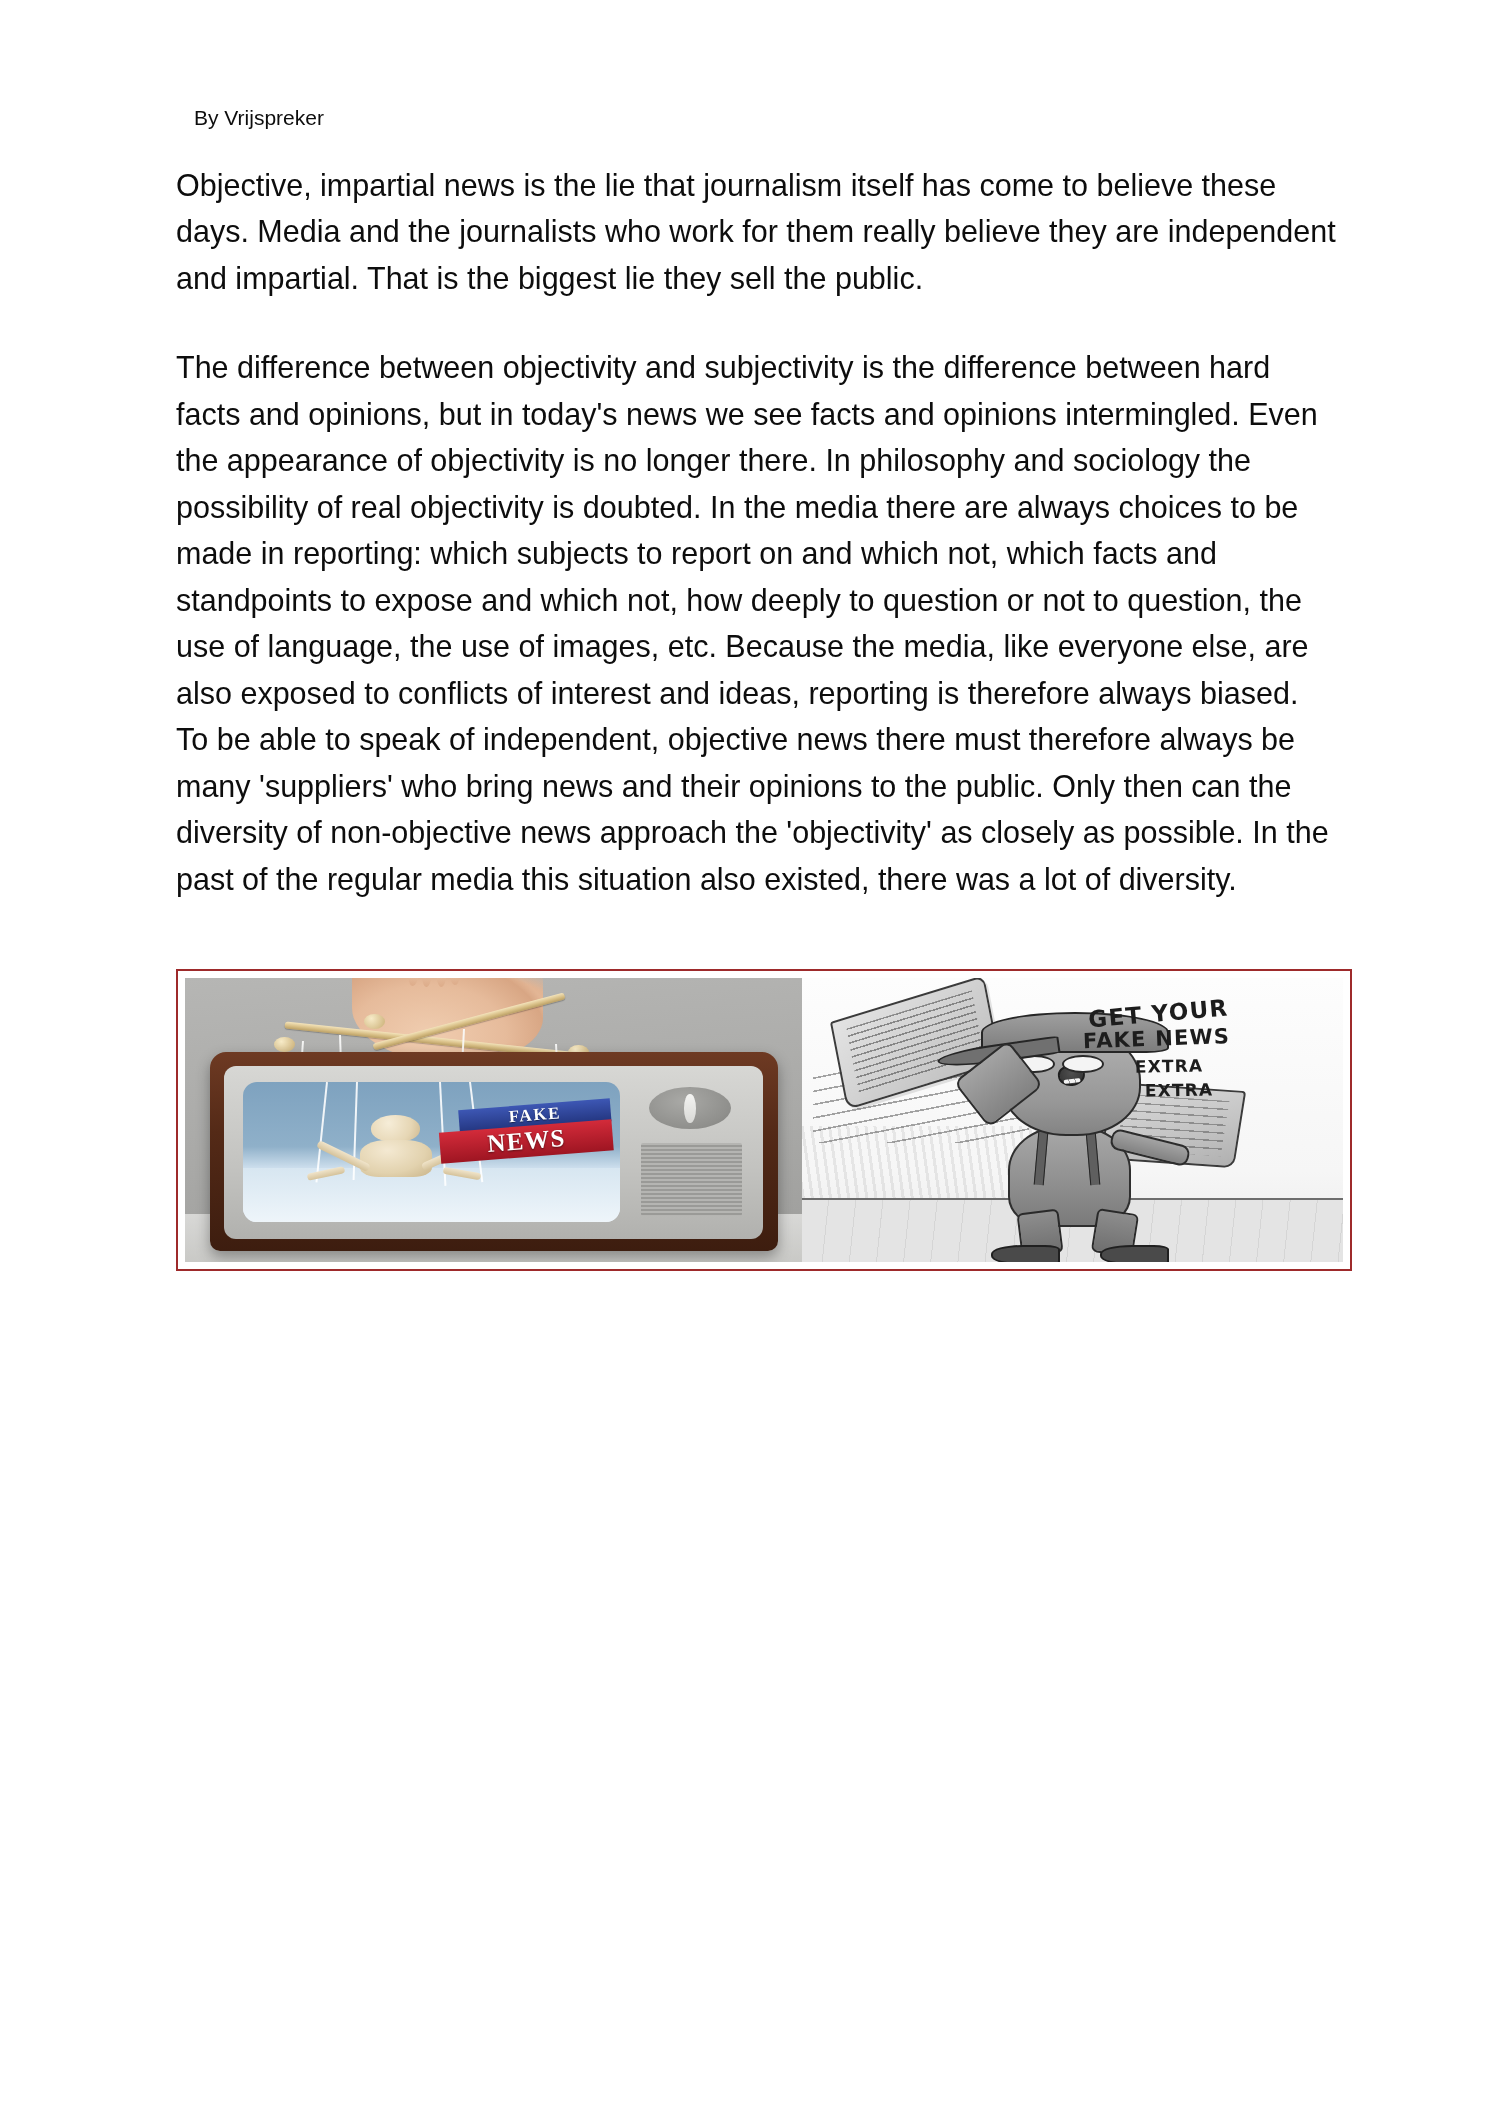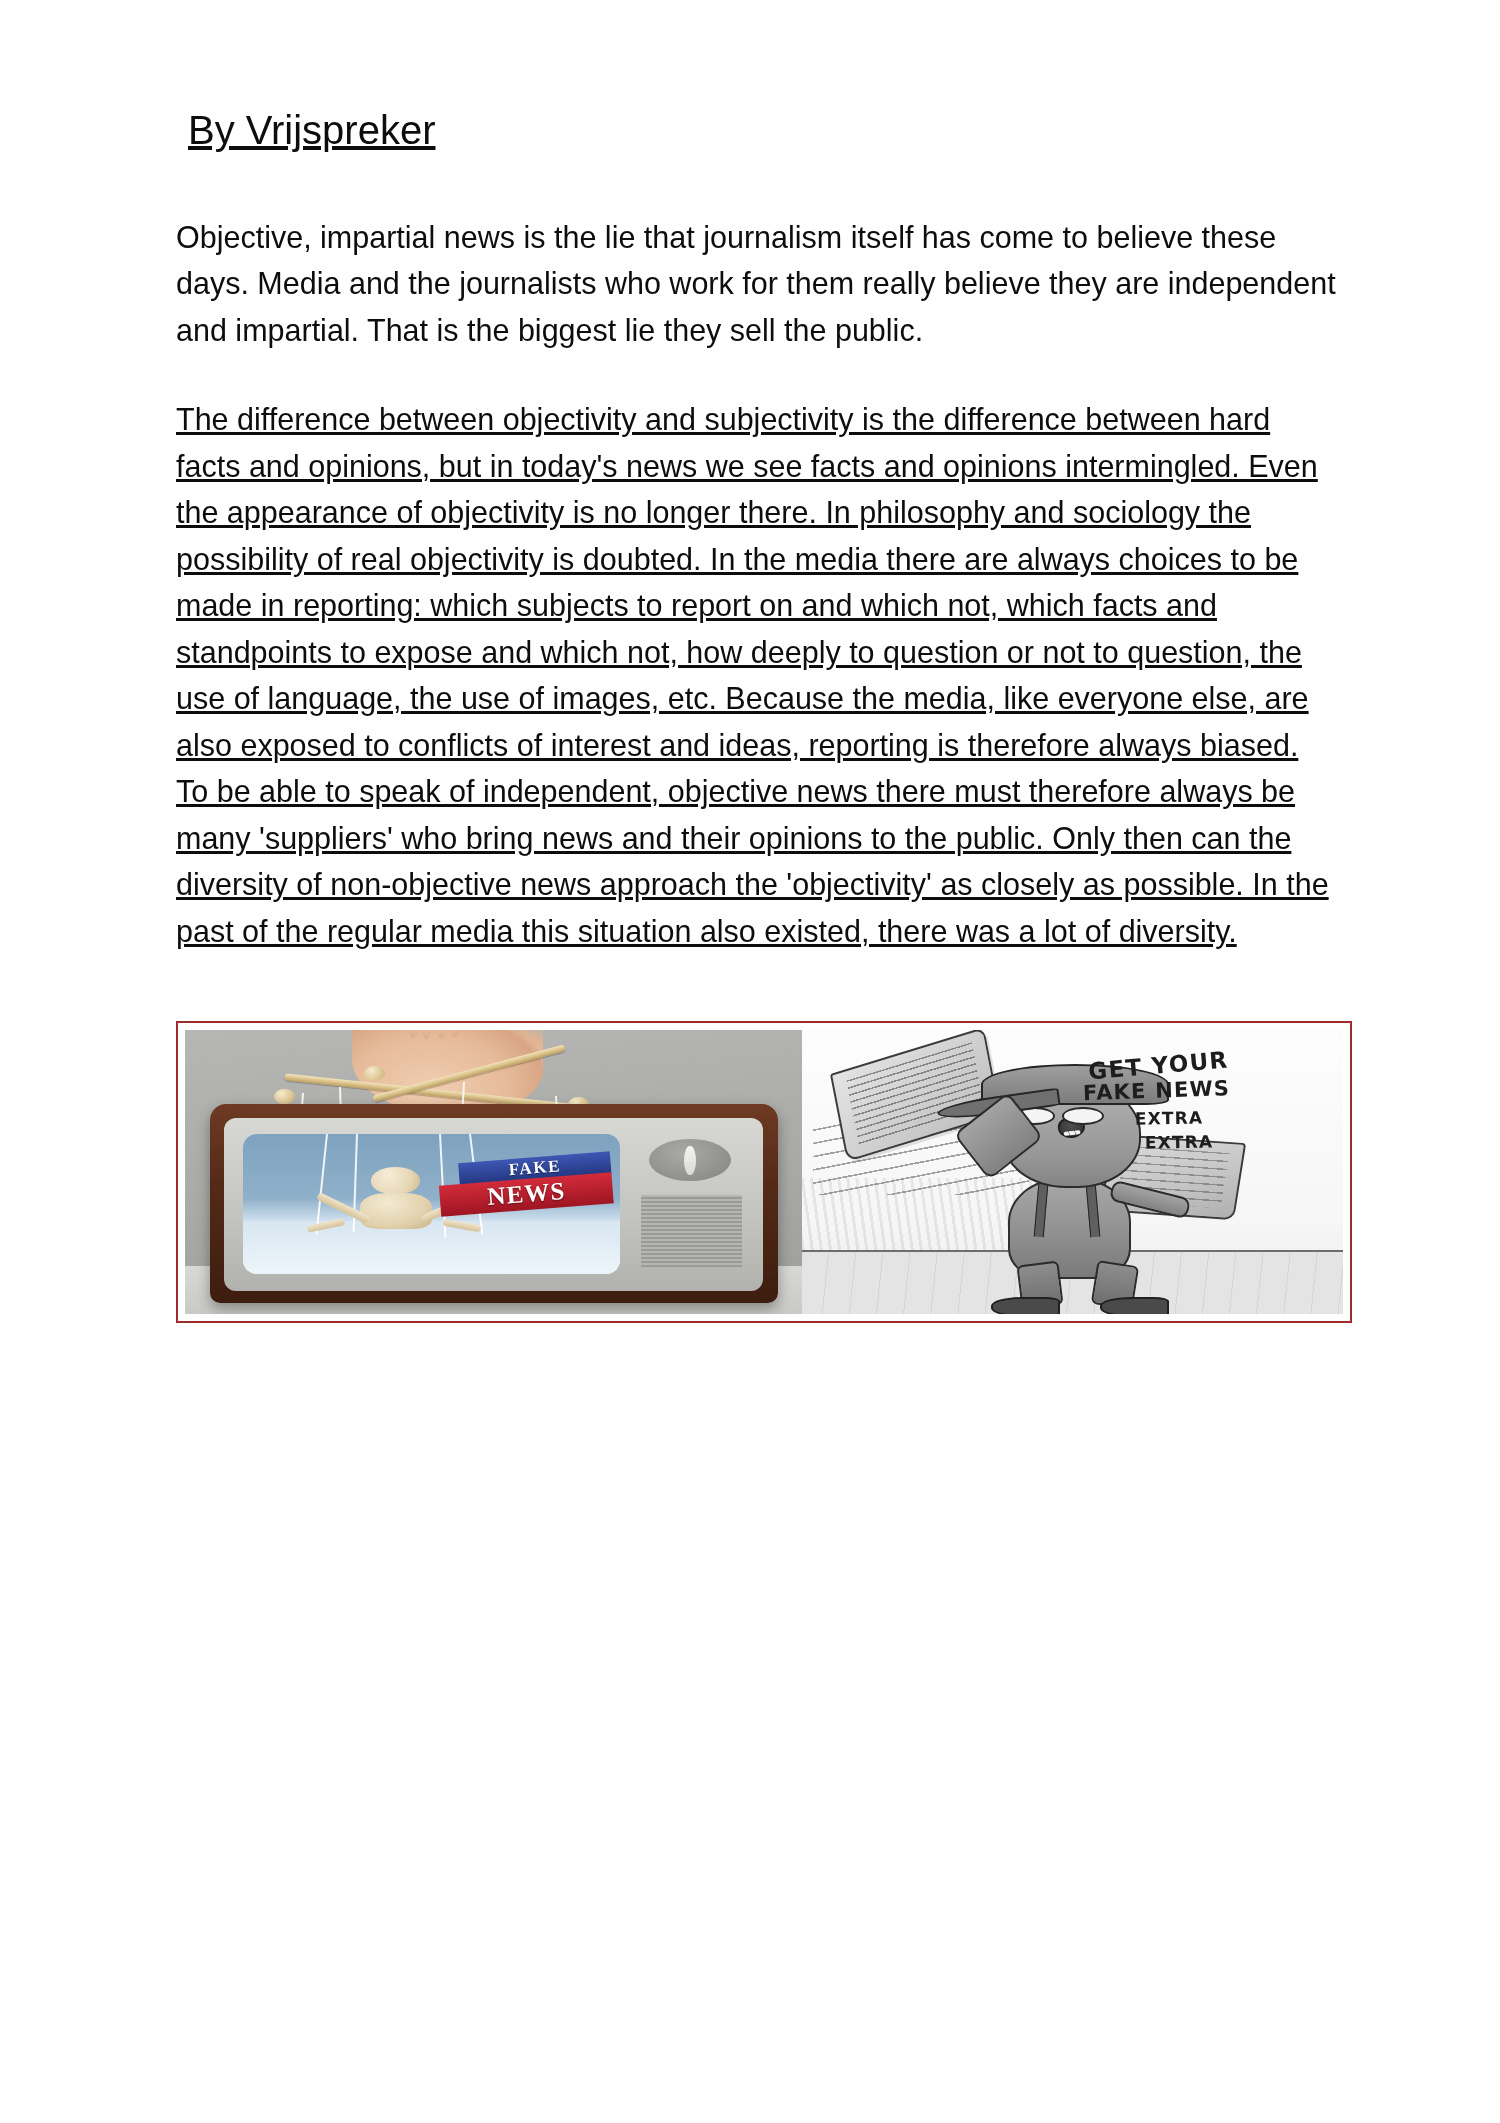--- a/index.html
+++ b/index.html
@@ -28,38 +28,36 @@
   }
   .doc-title {
     font-size: 30.5px;
     font-weight: bold;
     line-height: 1.32;
     letter-spacing: 0.2px;
     margin: 0 0 1.42em 0;
     color: #0d0d0d;
   }
   .byline {
-    font-size: 40px;
+    font-size: 21px;
     font-weight: normal;
     line-height: 1.32;
-    margin: 0 0 1.42em 12px;
+    margin: 0 0 1.42em 18px;
     color: #0d0d0d;
-    text-decoration: underline;
   }
   .body-par {
     font-size: 30.5px;
     font-weight: normal;
     line-height: 1.525;
     margin: 0 0 1.42em 0;
     color: #0d0d0d;
     text-align: left;
   }
   .body-par:last-of-type {
     margin-bottom: 0;
-    text-decoration: underline;
   }
 
   
   .figure-block {
     margin-top: 67px;
     width: 1176px;
   }
   .figure-frame {
     border: 2px solid #9e2a2b;
     background: #ffffff;

